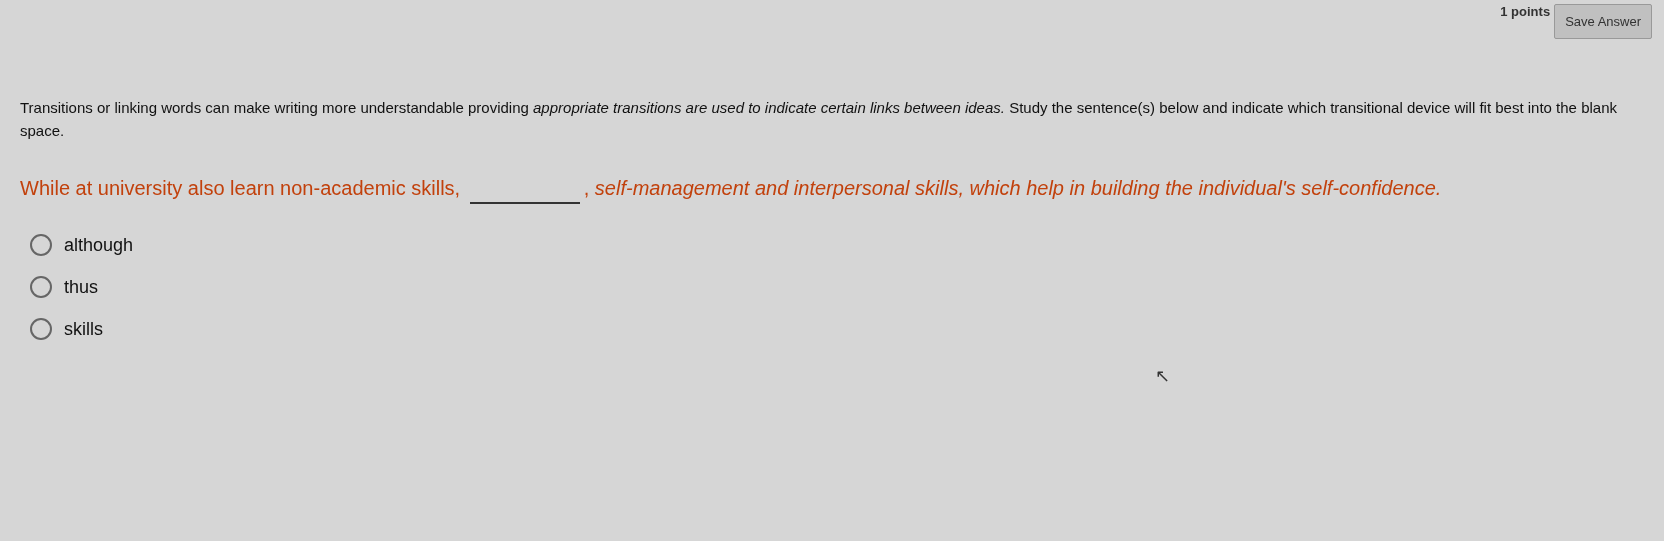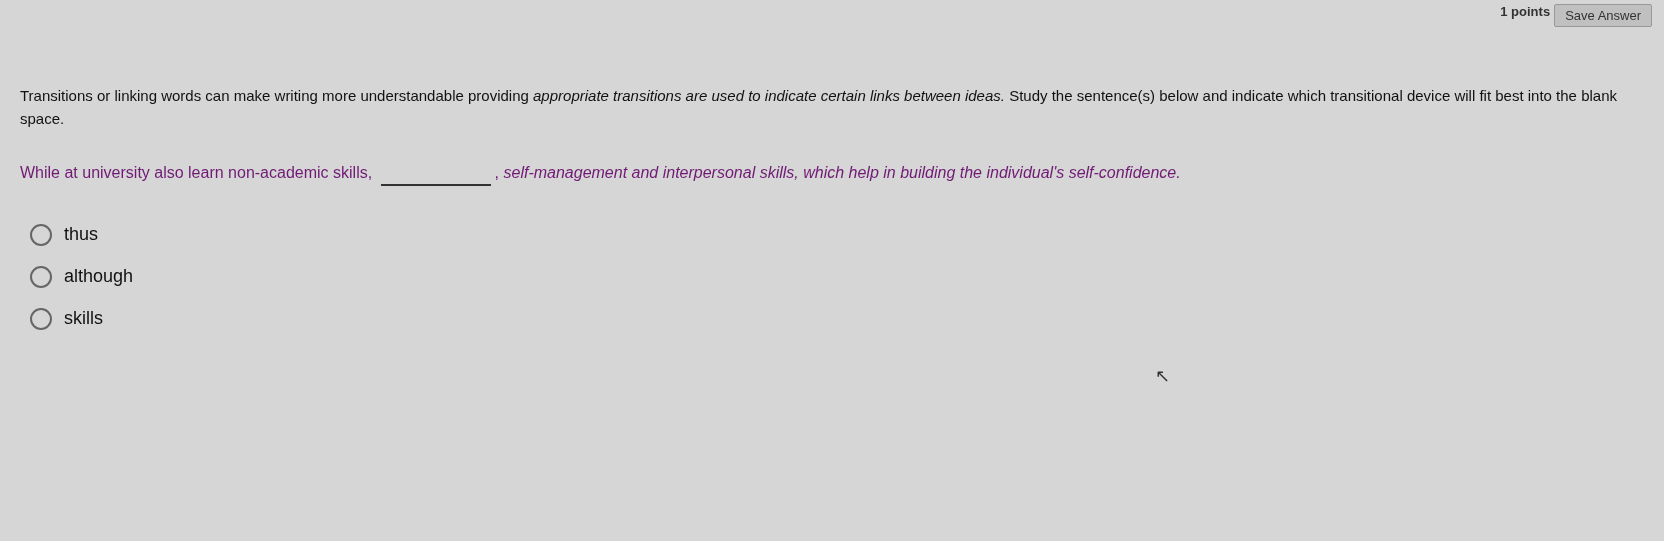--- a/index.html
+++ b/index.html
@@ -27,21 +27,21 @@
 
     .top-bar-points {
       font-size: 13px;
       color: #333;
       font-weight: bold;
     }
 
     .save-answer-btn {
       background-color: #c0c0c0;
       border: 1px solid #999;
-      padding: 3px 10px;
+      padding: 9px 10px;
       font-size: 13px;
       cursor: pointer;
       color: #333;
       border-radius: 2px;
     }
 
     .main-content {
       padding: 10px 20px 20px 20px;
     }
 
@@ -52,24 +52,24 @@
       margin-bottom: 28px;
       max-width: 1600px;
       margin-top: 44px;
     }
 
     .instructions .italic-part {
       font-style: italic;
     }
 
     .question-sentence {
-      font-size: 16px;
+      font-size: 20px;
       line-height: 1.6;
-      color: #701a75;
-      margin-bottom: 28px;
+      color: #c2410c;
+      margin-bottom: 20px;
       max-width: 1600px;
     }
 
     .question-sentence .italic-part {
       font-style: italic;
     }
 
     .blank {
       display: inline-block;
       width: 110px;
@@ -133,25 +133,25 @@
     Transitions or linking words can make writing more understandable providing <span class="italic-part">appropriate transitions are used to indicate certain links between ideas.</span> Study the sentence(s) below and indicate which transitional device will fit best into the blank space.
   </p>
 
   <div class="question-sentence">
     While at university also learn non-academic skills, <span class="blank">&nbsp;</span>, <span class="italic-part">self-management and interpersonal skills, which help in building the individual's self-confidence.</span>
   </div>
 
   <div class="options">
     <div class="option-item">
       <div class="radio-circle"></div>
-      <span class="option-label">thus</span>
+      <span class="option-label">although</span>
     </div>
     <div class="option-item">
       <div class="radio-circle"></div>
-      <span class="option-label">although</span>
+      <span class="option-label">thus</span>
     </div>
     <div class="option-item">
       <div class="radio-circle"></div>
       <span class="option-label">skills</span>
     </div>
   </div>
 
 </div>
 
 <div class="cursor-indicator">↖</div>

